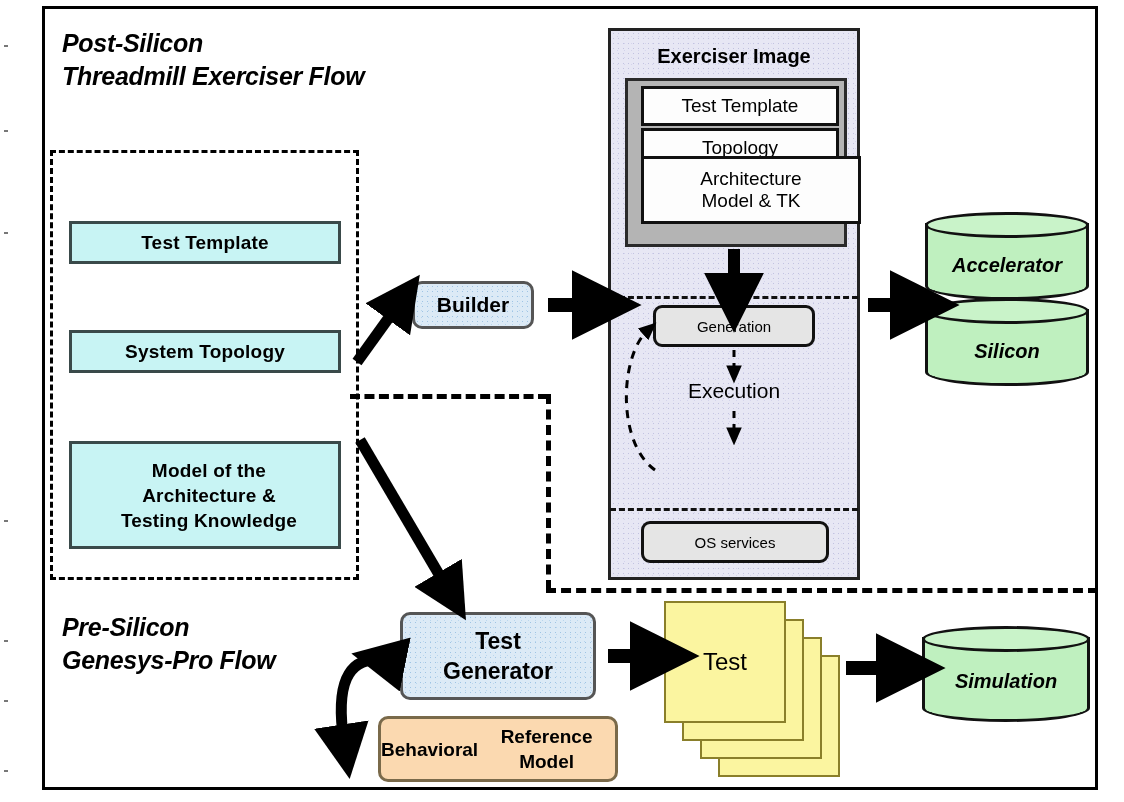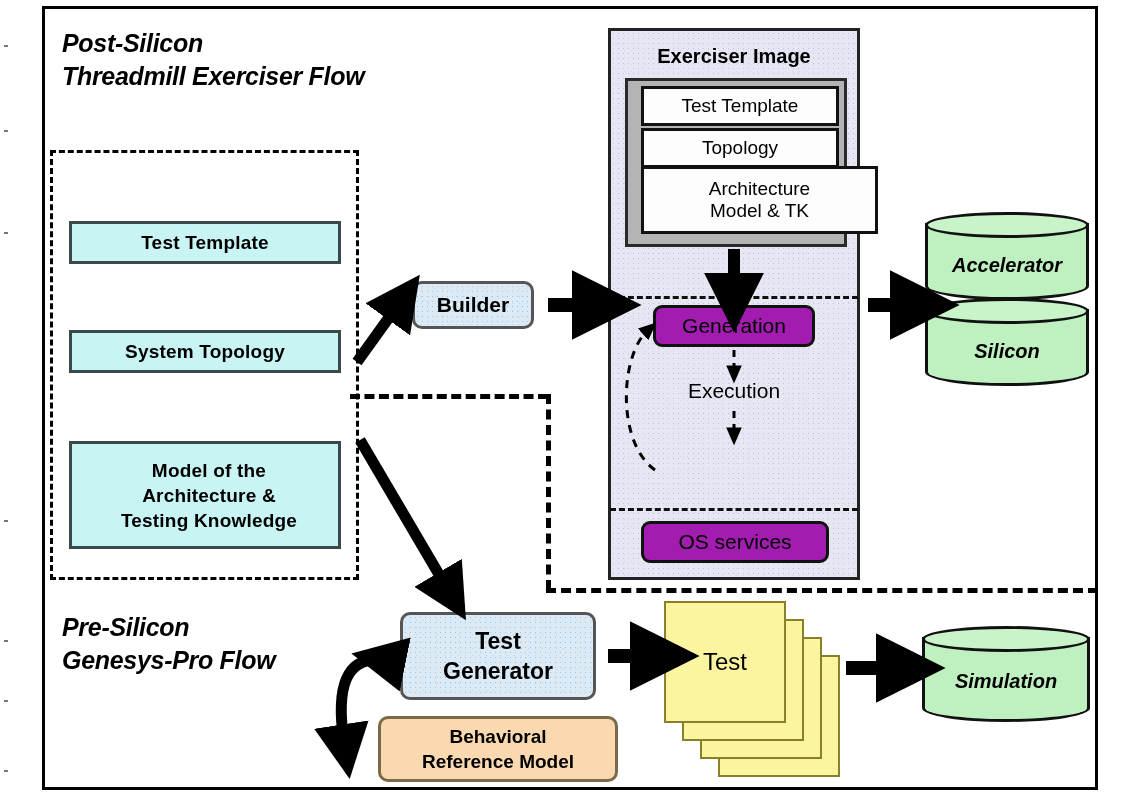--- a/index.html
+++ b/index.html
@@ -46,24 +46,24 @@
                           radial-gradient(#d4d4ec 0.8px, transparent 0.9px);
          background-size:5px 5px, 7px 7px;
          background-position:0 0, 3px 2px;}
   .paneltitle{position:absolute;font-weight:700;font-size:20px;text-align:center;}
   .graygroup{position:absolute;background:#b4b4b4;border:3px solid #2a2a2a;
              box-sizing:border-box;}
   .whitebox{position:absolute;background:#fdfdfd;border:3px solid #111;
             box-sizing:border-box;display:flex;align-items:center;
             justify-content:center;text-align:center;font-size:19px;
             line-height:22px;}
-  .roundbox{position:absolute;background:#a21caf;border:3px solid #111;
+  .roundbox{position:absolute;background:#e5e5e5;border:3px solid #111;
             border-radius:9px;box-sizing:border-box;display:flex;
             align-items:center;justify-content:center;text-align:center;
-            font-size:21px;}
+            font-size:15px;}
   .plaintext{position:absolute;font-size:21px;text-align:center;}
 
   
   .cyl{position:absolute;}
   .cyl .body{position:absolute;left:0;right:0;top:11px;bottom:0;
              background:#bff0bf;border-left:3px solid #111;
              border-right:3px solid #111;border-bottom:3px solid #111;
              border-radius:0 0 50% 50%/0 0 14px 14px;box-sizing:border-box;}
   .cyl .top{position:absolute;left:0;top:0;width:100%;height:26px;
             background:#c9f3c9;border:3px solid #111;border-radius:50%;
@@ -135,21 +135,21 @@
   <div class="paneltitle" style="left:608px;top:45px;width:252px;">Exerciser Image</div>
 
   <div class="graygroup" style="left:625px;top:78px;width:222px;height:169px;"></div>
 
   <div class="whitebox" style="left:641px;top:86px;width:198px;height:40px;">
     <span>Test Template</span>
   </div>
   <div class="whitebox" style="left:641px;top:128px;width:198px;height:40px;text-align:center;">
     <span>Topology</span>
   </div>
-  <div class="whitebox" style="left:641px;top:166px;width:237px;height:68px;flex-direction:column;">
+  <div class="whitebox" style="left:641px;top:156px;width:220px;height:68px;flex-direction:column;">
     <span>Architecture</span>
     <span>Model &amp; TK</span>
   </div>
 
   <div class="thindash-h" style="left:610px;top:296px;width:248px;"></div>
   <div class="thindash-h" style="left:610px;top:508px;width:248px;"></div>
 
   <div class="roundbox" style="left:653px;top:305px;width:162px;height:42px;">
     <span>Generation</span>
   </div>
@@ -178,21 +178,21 @@
     <div class="top"></div>
     <div class="txt" style="top:44px;">Simulation</div>
   </div>
 
   <div class="bluebox" style="left:400px;top:612px;width:196px;height:88px;flex-direction:column;
               font-size:23px;line-height:30px;">
     <span>Test</span>
     <span>Generator</span>
   </div>
 
-  <div class="peachbox" style="left:378px;top:716px;width:240px;height:66px;flex-direction:column;">
+  <div class="peachbox" style="left:378px;top:716px;width:240px;height:66px;">
     <span>Behavioral</span>
     <span>Reference Model</span>
   </div>
 
   <div class="ysq" style="left:718px;top:655px;width:122px;height:122px;"></div>
   <div class="ysq" style="left:700px;top:637px;width:122px;height:122px;"></div>
   <div class="ysq" style="left:682px;top:619px;width:122px;height:122px;"></div>
   <div class="ysq" style="left:664px;top:601px;width:122px;height:122px;"></div>
   <div class="ytxt" style="left:664px;top:648px;width:122px;text-align:center;">Test</div>
 

